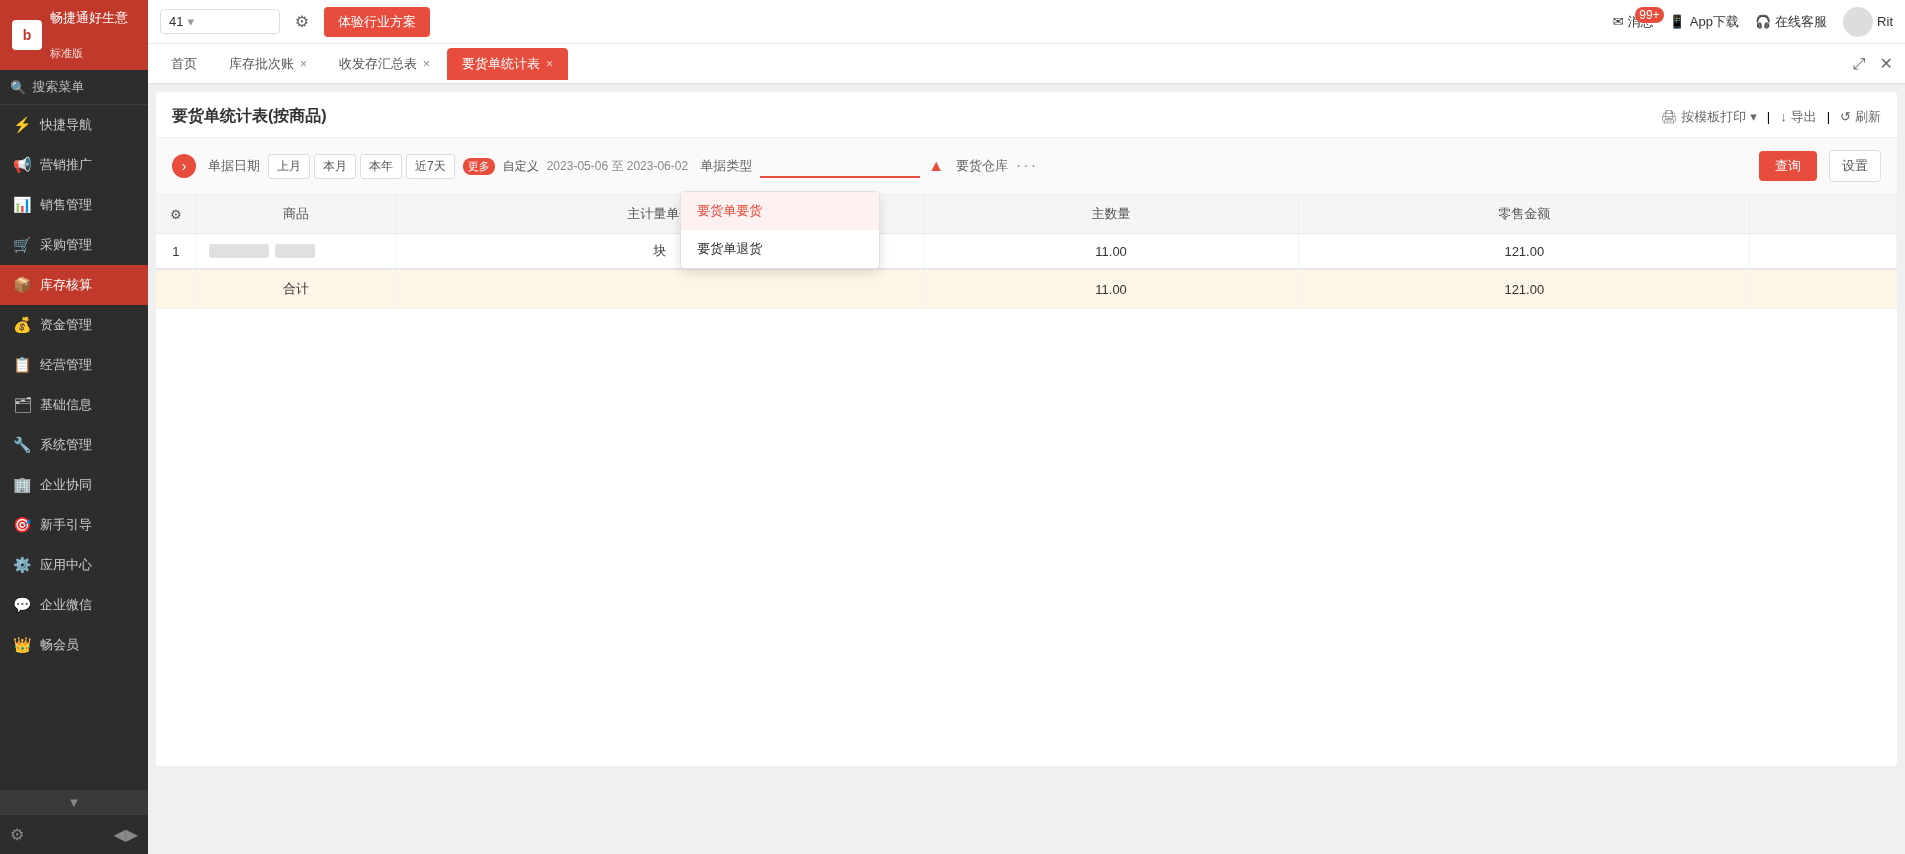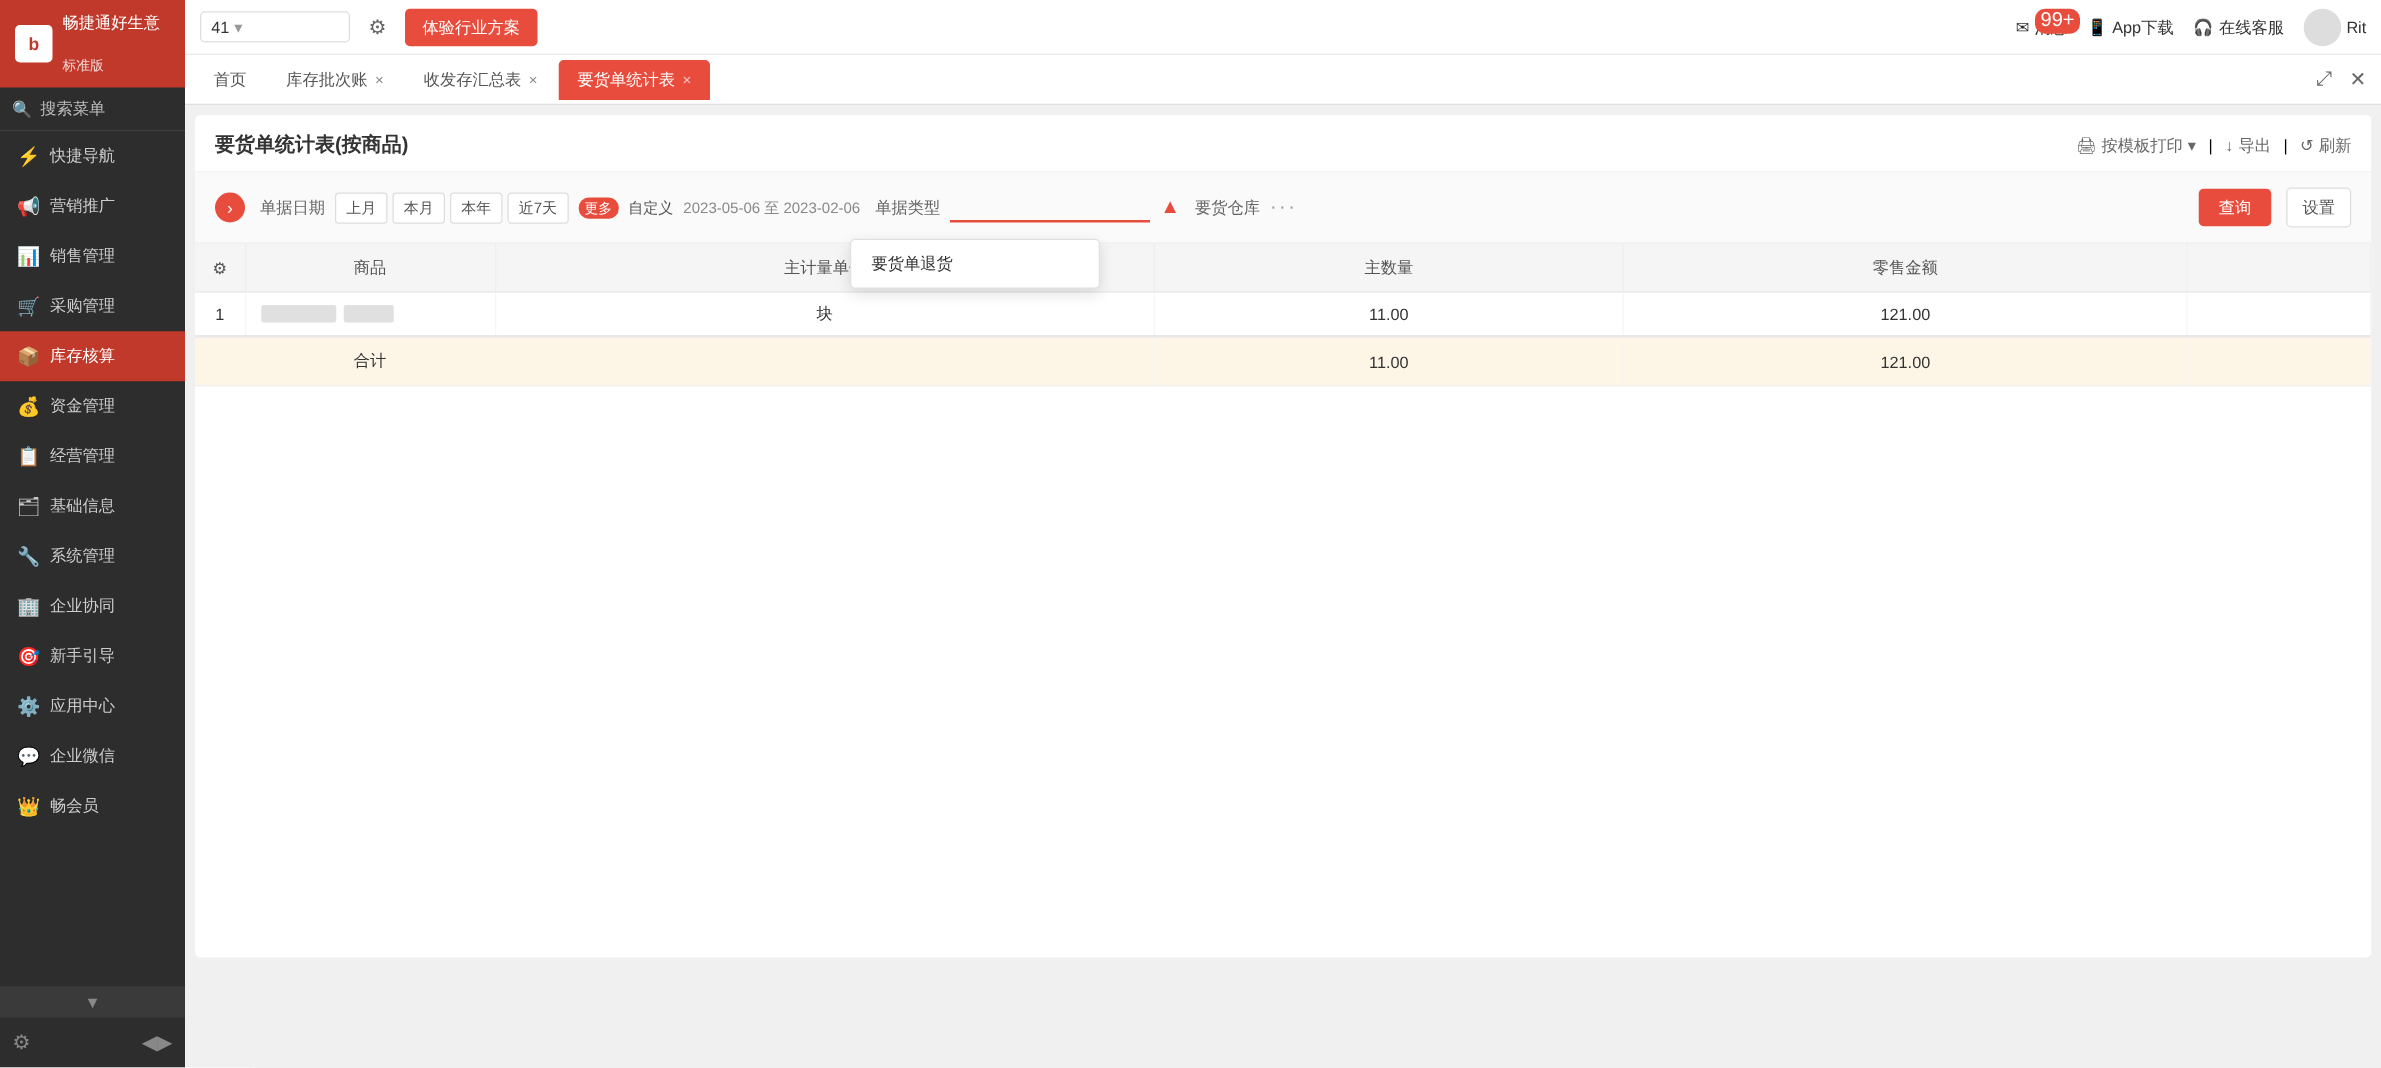--- a/index.html
+++ b/index.html
@@ -26,21 +26,21 @@
 
     
     .topbar { background: #fff; height: 44px; display: flex; align-items: center; padding: 0 12px; border-bottom: 1px solid #e8e8e8; gap: 10px; }
     .topbar-left { flex: 1; display: flex; align-items: center; gap: 8px; }
     .store-selector { display: flex; align-items: center; gap: 4px; border: 1px solid #ddd; border-radius: 4px; padding: 4px 8px; cursor: pointer; font-size: 13px; color: #333; min-width: 120px; }
     .store-selector .caret { color: #999; }
     .gear-btn { width: 28px; height: 28px; display: flex; align-items: center; justify-content: center; cursor: pointer; color: #666; font-size: 16px; }
     .trial-btn { background: #e74c3c; color: #fff; border: none; padding: 6px 14px; border-radius: 4px; font-size: 13px; cursor: pointer; font-family: Liberation Mono, monospace; }
     .topbar-right { display: flex; align-items: center; gap: 16px; }
     .topbar-icon-item { display: flex; align-items: center; gap: 4px; cursor: pointer; color: #333; font-size: 13px; position: relative; }
-    .badge { background: #e74c3c; color: #fff; font-size: 16px; padding: 1px 4px; border-radius: 8px; position: absolute; top: -6px; right: -10px; margin-left: 43px; }
+    .badge { background: #e74c3c; color: #fff; font-size: 12px; padding: 1px 4px; border-radius: 8px; position: absolute; top: -6px; right: -10px; margin-left: 43px; }
     .avatar { width: 30px; height: 30px; background: #ddd; border-radius: 50%; overflow: hidden; }
 
     
     .tabbar { background: #fff; height: 40px; display: flex; align-items: center; padding: 0 8px; border-bottom: 1px solid #e0e0e0; gap: 2px; }
     .tab { display: flex; align-items: center; gap: 6px; padding: 6px 14px; border-radius: 4px 4px 0 0; cursor: pointer; font-size: 13px; color: #555; border: 1px solid transparent; }
     .tab.active { background: #e74c3c; color: #fff; border-color: #e74c3c; }
     .tab .close { font-size: 12px; opacity: 0.7; cursor: pointer; }
     .tab.active .close { color: #fff; }
     .tab-expand { margin-left: auto; display: flex; align-items: center; gap: 6px; }
     .tab-expand-btn { cursor: pointer; color: #666; font-size: 16px; padding: 4px; }
@@ -260,29 +260,30 @@
       <div class="filter-group">
         <span class="filter-label">单据日期</span>
         <div class="date-btns">
           <button class="date-btn">上月</button>
           <button class="date-btn">本月</button>
           <button class="date-btn">本年</button>
           <button class="date-btn">近7天</button>
         </div>
         <span class="date-badge">更多</span>
         <span class="date-custom">自定义</span>
-        <span class="date-range">2023-05-06 至 2023-02-06</span>
+        <span class="date-range">2023-05-06 至 2023-06-02</span>
       </div>
 
       <div class="filter-type-group" style="position:relative">
         <span class="filter-label">单据类型</span>
         <input class="filter-input" value="" style="">
         <span class="filter-dropdown-arrow">▲</span>
 
         <div class="dropdown-overlay" style="left:60px; top:36px;">
+          <div class="dropdown-item selected">要货单要货</div>
           <div class="dropdown-item">要货单退货</div>
         </div>
       </div>
 
       <div class="warehouse-group">
         <span class="filter-label">要货仓库</span>
         <span class="warehouse-dots">···</span>
       </div>
 
       <button class="query-btn">查询</button>

